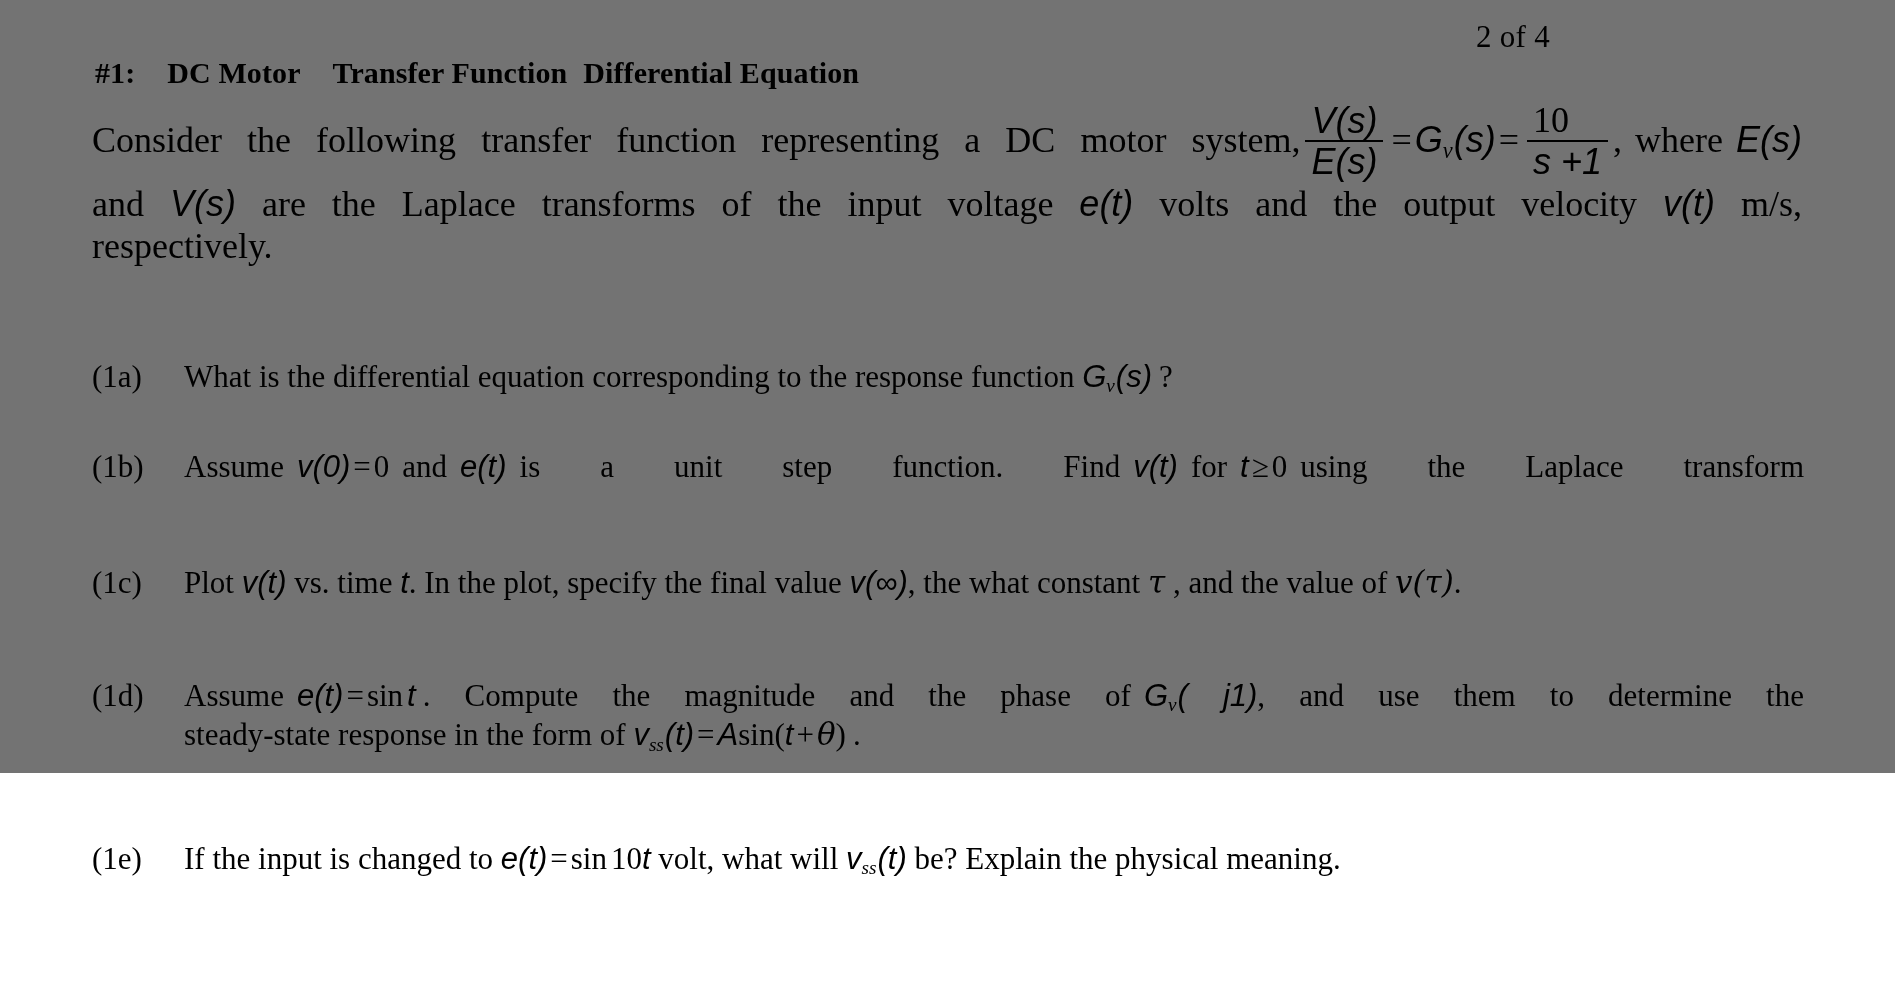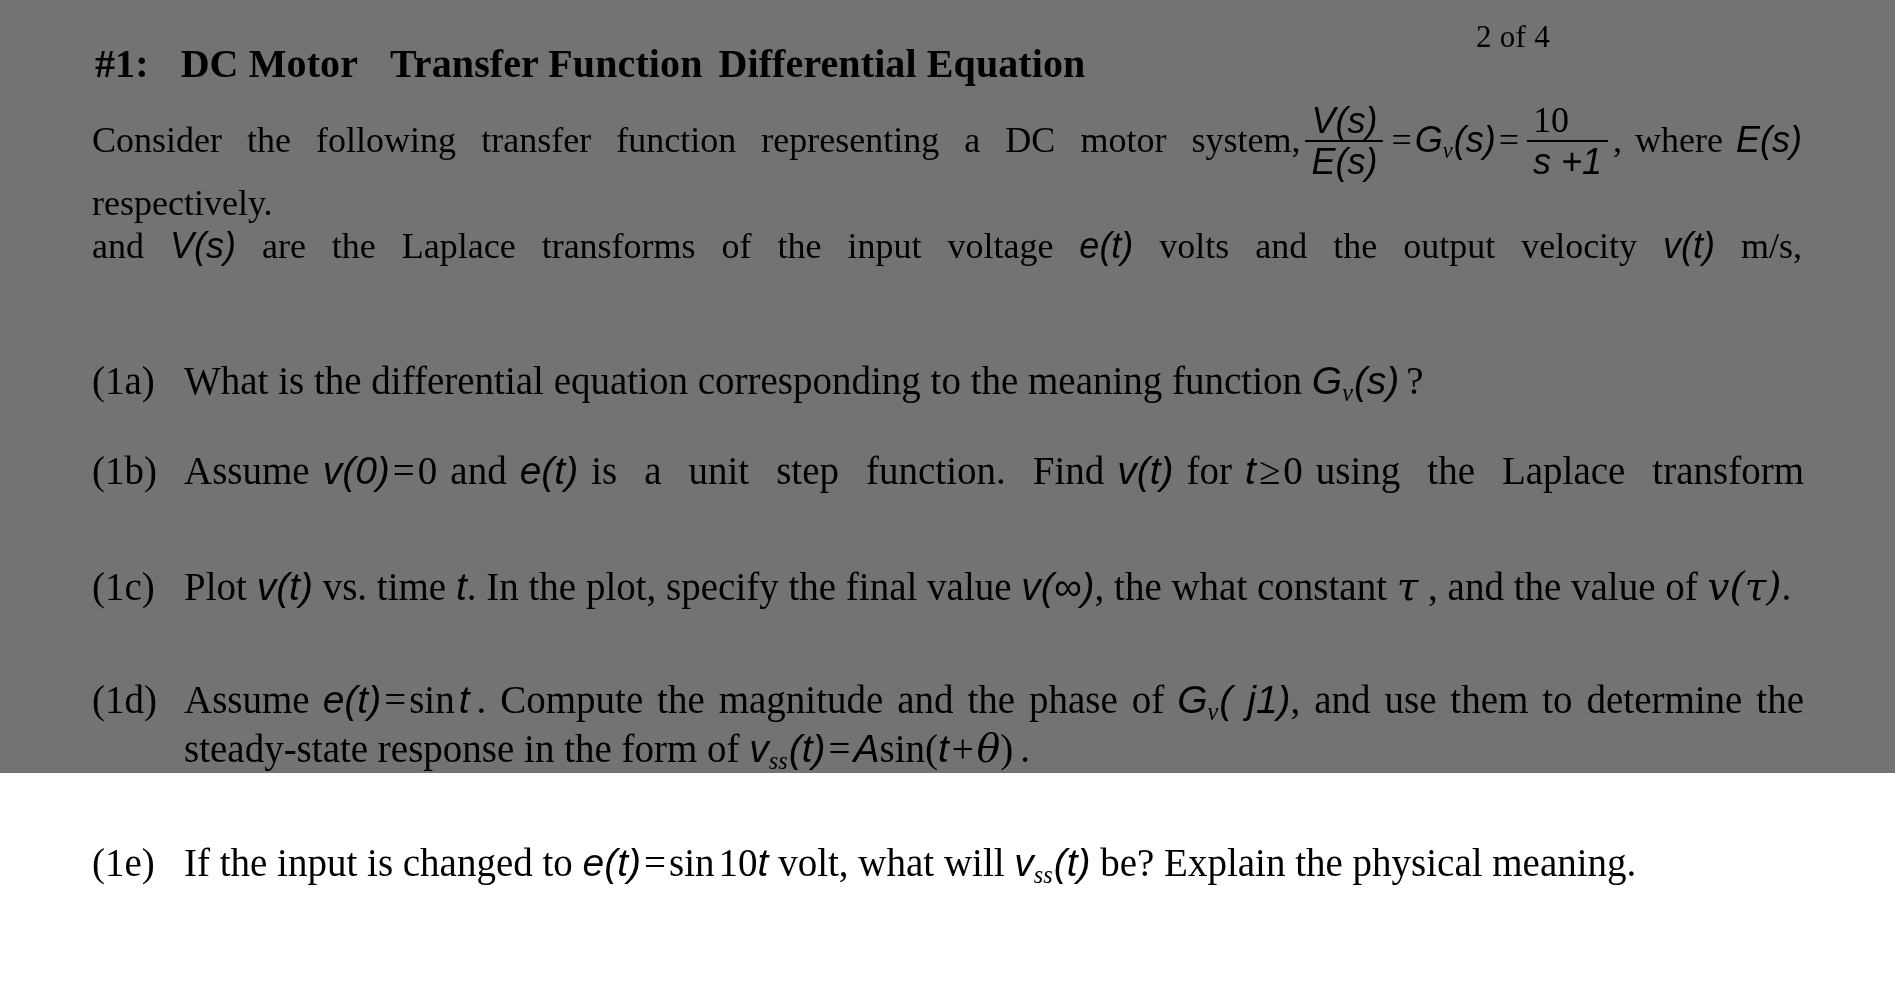--- a/index.html
+++ b/index.html
@@ -31,23 +31,23 @@
     right: 345px;
     font-size: 31px;
     line-height: 1.1;
     letter-spacing: 0.3px;
     white-space: nowrap;
   }
 
   
   .problem-title {
     position: absolute;
-    top: 40px;
+    top: 56px;
     left: 95px;
-    font-size: 40px;
+    font-size: 30px;
     font-weight: bold;
     white-space: nowrap;
     letter-spacing: 0.1px;
   }
   .problem-title .tgap { display: inline-block; width: 16px; }
 
   
   .body-block {
     position: absolute;
     top: 104px;
@@ -102,21 +102,21 @@
     letter-spacing: 0;
     padding-right: 1px;
   }
   .greek { font-style: italic; font-family: "DejaVu Serif", serif; }
 
   
   .item {
     position: absolute;
     left: 92px;
     width: 1712px;
-    font-size: 39px;
+    font-size: 31px;
     line-height: 1.2;
   }
   .item-label {
     position: absolute;
     left: 0;
     top: 0;
     width: 92px;
     white-space: nowrap;
   }
   .item-body {
@@ -135,28 +135,28 @@
   <div class="page-number">2 of 4</div>
 
   <div class="problem-title">
     <span>#1:</span><span class="tgap"></span><span class="tgap"></span><span>DC Motor</span><span class="tgap"></span><span class="tgap"></span><span>Transfer Function</span><span class="tgap"></span><span>Differential Equation</span>
   </div>
 
   <div class="body-block">
 
     <div class="jline"><span>Consider the following transfer function representing a DC motor system,</span><span class="frac"><span class="num math">V(s)</span><span class="den math">E(s)</span></span><span class="op">=</span><span class="math">G</span><sub class="sub">v</sub><span class="math">(s)</span><span class="op">=</span><span class="frac"><span class="num mathup">10</span><span class="den math">s +1</span></span><span>,</span><span class="spw"></span><span>where</span><span class="spw"></span><span class="math">E(s)</span></div>
 
+    <div class="jline"><span>and</span> <span class="math">V(s)</span> <span>are the Laplace transforms of the input voltage</span> <span class="math">e(t)</span> <span>volts and the output velocity</span> <span class="math">v(t)</span> <span>m/s,</span></div>
+
     <div class="jline last">respectively.</div>
-
-    <div class="jline"><span>and</span> <span class="math">V(s)</span> <span>are the Laplace transforms of the input voltage</span> <span class="math">e(t)</span> <span>volts and the output velocity</span> <span class="math">v(t)</span> <span>m/s,</span></div>
   </div>
 
   <div class="item" style="top:358px;">
     <span class="item-label">(1a)</span>
-    <span class="item-body"><span>What is the differential equation corresponding to the meaning function</span> <span class="math">G</span><sub class="sub">v</sub><span class="math">(s)</span><span class="sp"></span><span>?</span></span>
+    <span class="item-body"><span>What is the differential equation corresponding to the response function</span> <span class="math">G</span><sub class="sub">v</sub><span class="math">(s)</span><span class="sp"></span><span>?</span></span>
   </div>
 
   <div class="item" style="top:448px;">
     <span class="item-label">(1b)</span>
     <span class="item-body">
       <span class="jline"><span>Assume</span><span class="spw"></span><span class="nowrapsp"><span class="math">v(0)</span><span class="op">=</span><span class="mathup">0</span></span><span class="spw"></span><span>and</span><span class="spw"></span><span class="math">e(t)</span><span class="spw"></span><span>is  a  unit  step  function.  Find</span><span class="spw"></span><span class="math">v(t)</span><span class="spw"></span><span>for</span><span class="spw"></span><span class="nowrapsp"><span class="math">t</span><span class="op">≥</span><span class="mathup">0</span></span><span class="spw"></span><span>using  the  Laplace  transform</span></span>
     </span>
   </div>
 
   <div class="item" style="top:564px;">

